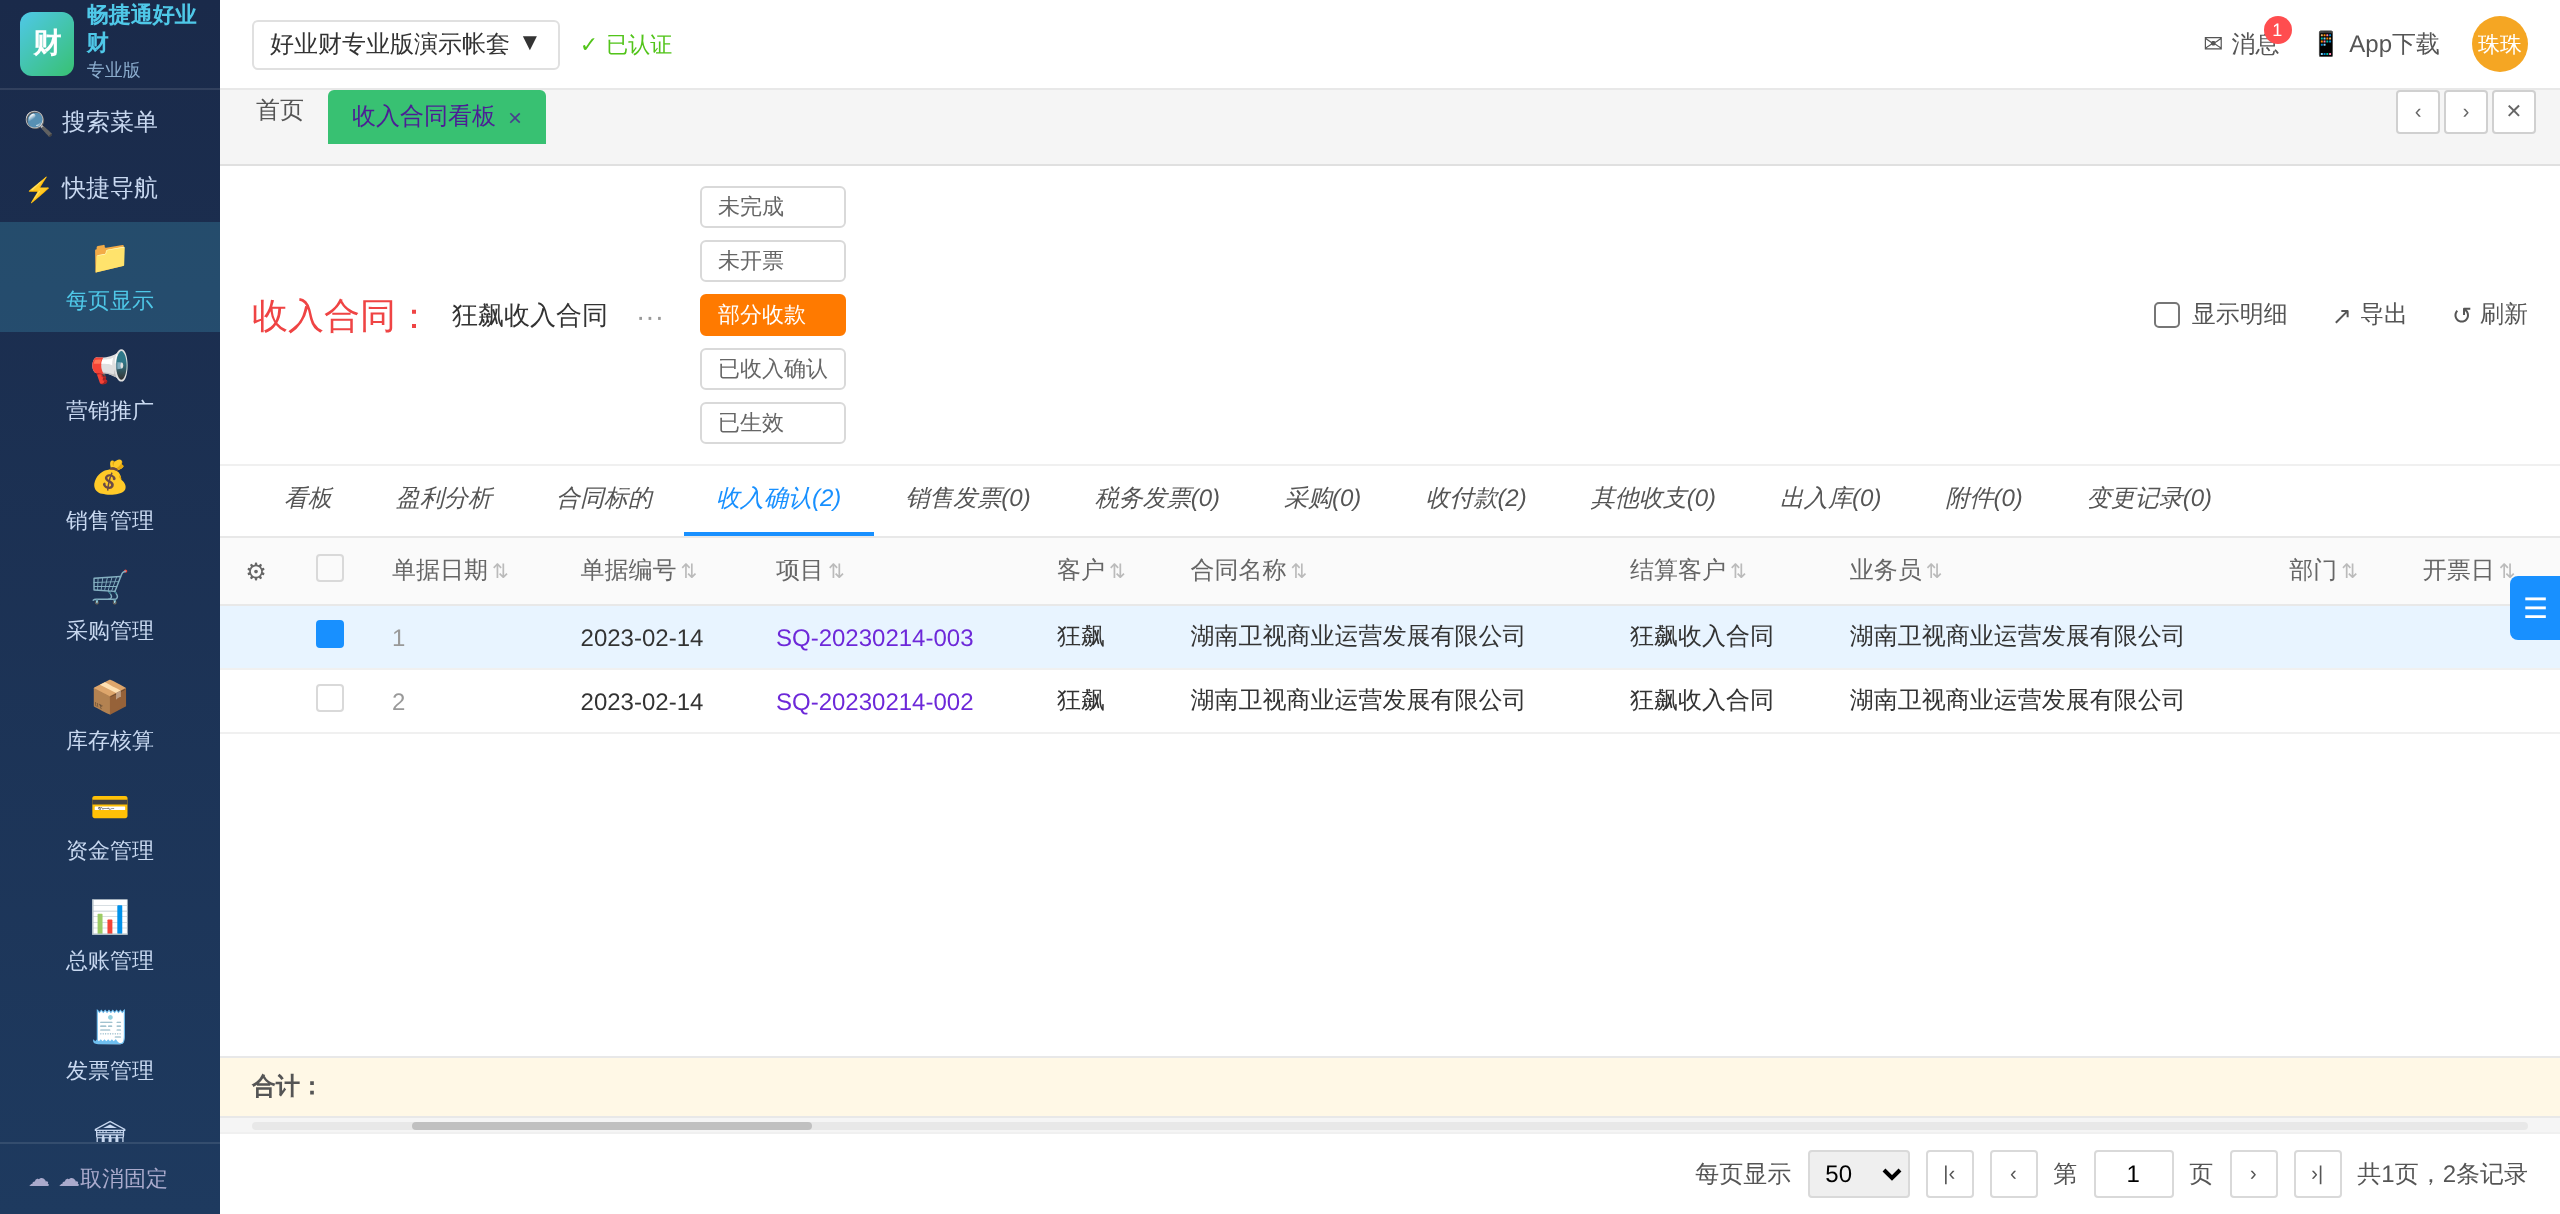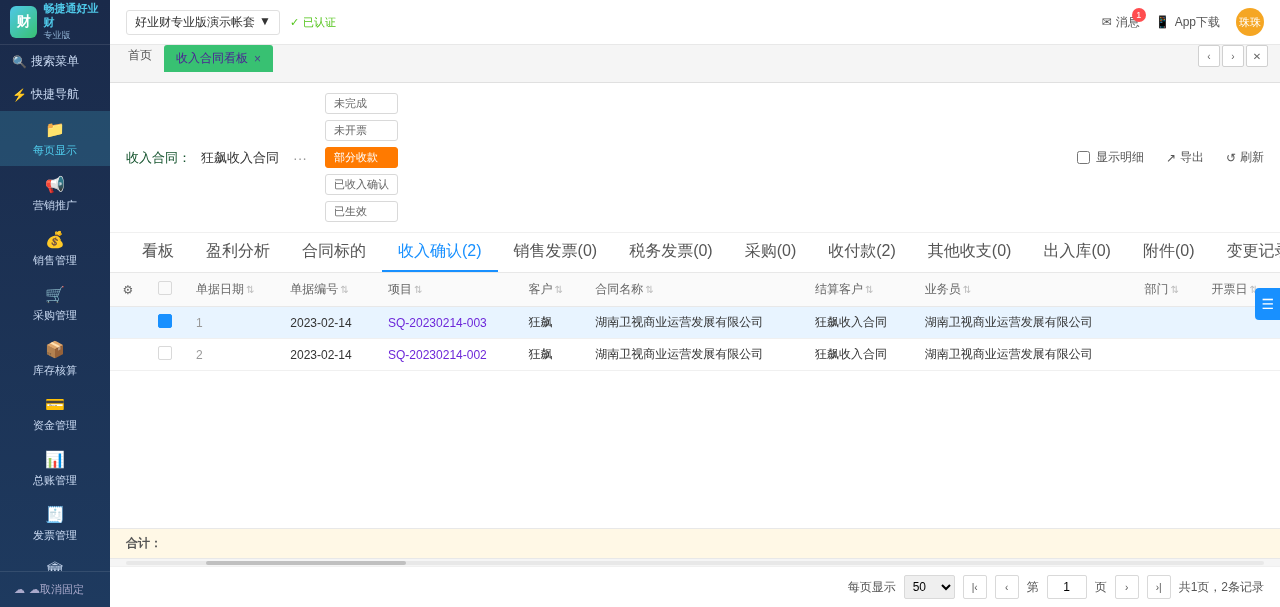--- a/index.html
+++ b/index.html
@@ -52,21 +52,21 @@
     .contract-header { display: flex; align-items: center; padding: 10px 16px; border-bottom: 1px solid #f0f0f0; gap: 10px; }
     .more-btn { color: #999; cursor: pointer; font-size: 14px; margin-left: 4px; }
     .status-tags { display: flex; gap: 6px; margin-left: 8px; flex-direction: column; }
     .status-tag { padding: 2px 8px; border-radius: 3px; font-size: 11px; border: 1px solid #d9d9d9; color: #666; cursor: pointer; }
     .status-tag.active { background: #ff7a00; color: #fff; border-color: #ff7a00; }
     .header-actions { margin-left: auto; display: flex; align-items: center; gap: 22px; }
     .header-action-btn { display: flex; align-items: center; gap: 4px; font-size: 12px; color: #555; cursor: pointer; }
 
     
     .sub-tabs { display: flex; border-bottom: 1px solid #e8e8e8; padding: 0 16px; flex-shrink: 0; background: #fff; }
-    .sub-tab { padding: 8px 16px; font-size: 16px; color: #555; cursor: pointer; border-bottom: 2px solid transparent; white-space: nowrap; }
+    .sub-tab { padding: 8px 16px; font-size: 12px; color: #555; cursor: pointer; border-bottom: 2px solid transparent; white-space: nowrap; font-style: italic; }
     .sub-tab.active { color: #1890ff; border-bottom-color: #1890ff; }
 
     
     .table-container { flex: 1; overflow: auto; background: #fff; }
     .table-container::-webkit-scrollbar { height: 6px; width: 6px; }
     .table-container::-webkit-scrollbar-thumb { background: #d0d0d0; border-radius: 3px; }
 
     table { width: 100%; border-collapse: collapse; font-size: 12px; min-width: 900px; }
     thead tr { background: #fafafa; }
     th { padding: 8px 12px; text-align: left; color: #666; font-weight: normal; border-bottom: 1px solid #e8e8e8; white-space: nowrap; position: sticky; top: 0; background: #fafafa; z-index: 1; }
@@ -204,21 +204,21 @@
       <div class="tab-nav">
         <div class="tab-nav-btn">‹</div>
         <div class="tab-nav-btn">›</div>
         <div class="tab-nav-btn">✕</div>
       </div>
     </div>
 
     <div class="page-content">
 
       <div class="contract-header">
-        <span style="color:#14532d;font-size:13px;">收入合同：</span>
+        <span style="color:#ef4444;font-size:18px;">收入合同：</span>
         <span style="color:#333;font-size:13px;font-weight:500;">狂飙收入合同</span>
         <span class="more-btn">···</span>
         <div class="status-tags">
           <span class="status-tag">未完成</span>
           <span class="status-tag">未开票</span>
           <span class="status-tag active">部分收款</span>
           <span class="status-tag">已收入确认</span>
           <span class="status-tag">已生效</span>
         </div>
         <div class="header-actions">

